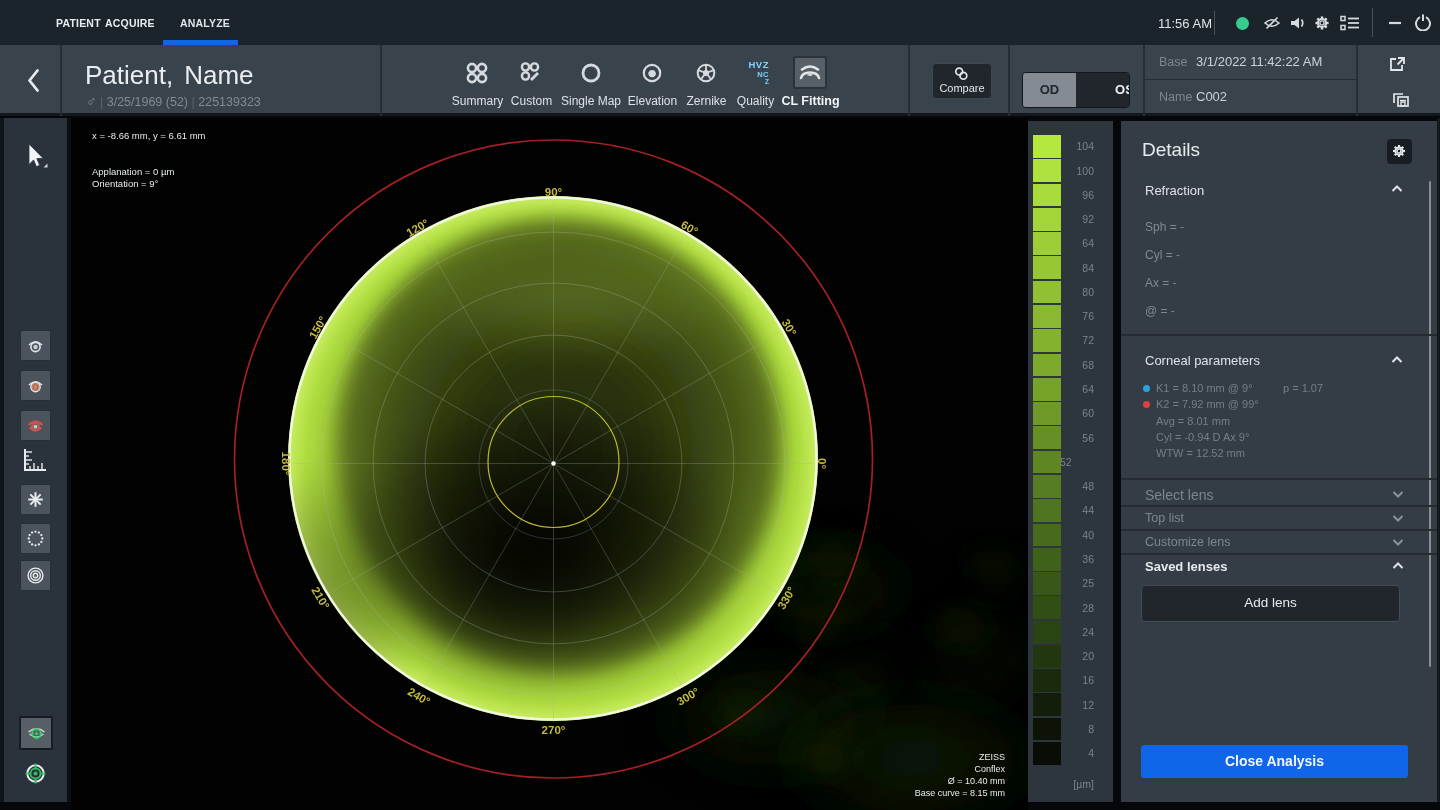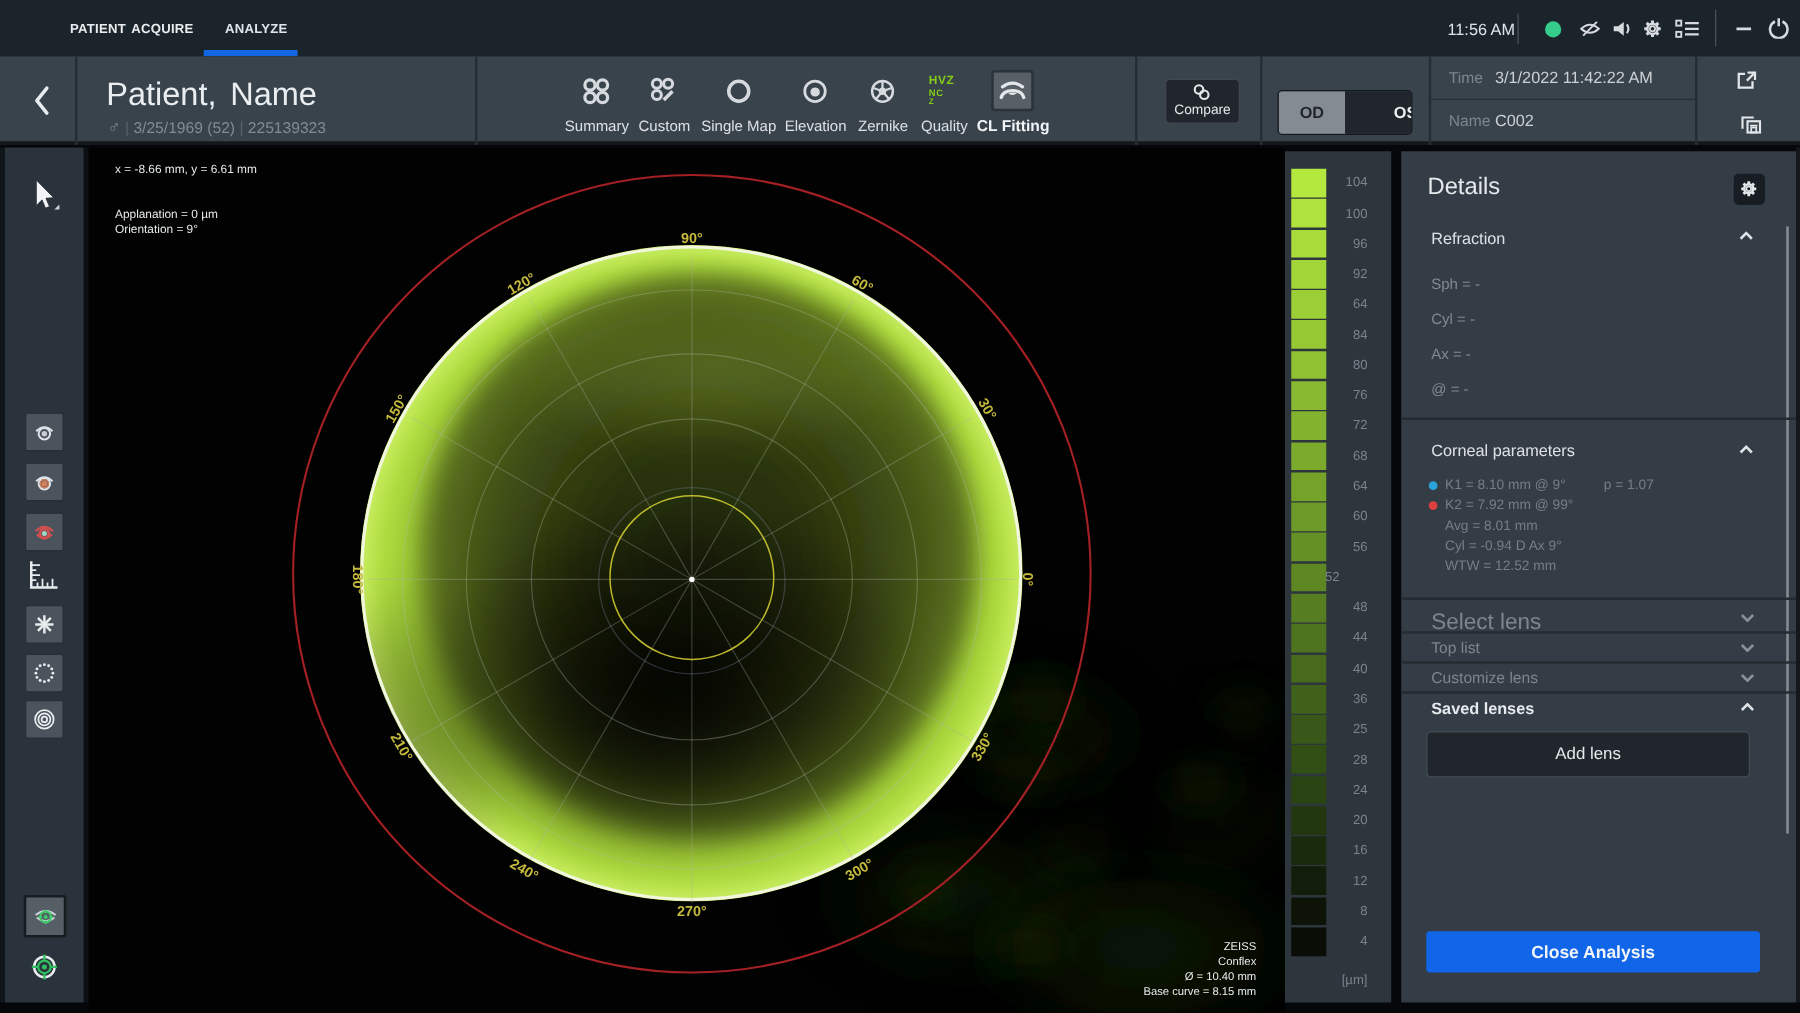--- a/index.html
+++ b/index.html
@@ -112,21 +112,21 @@
       <line x1="12" y1="12" x2="19.80" y2="9.16" stroke="#d6dade" stroke-width="1.8"></line>
       <line x1="12" y1="12" x2="12.00" y2="3.70" stroke="#d6dade" stroke-width="1.8"></line>
       <line x1="12" y1="12" x2="4.20" y2="9.16" stroke="#d6dade" stroke-width="1.8"></line>
       <line x1="12" y1="12" x2="6.66" y2="18.36" stroke="#d6dade" stroke-width="1.8"></line>
       <line x1="12" y1="12" x2="17.34" y2="18.36" stroke="#d6dade" stroke-width="1.8"></line>
       <circle cx="12" cy="12" r="3" fill="#d6dade"></circle>
     </svg>
   </div>
 <div class="abs" style="left:674px;top:94px;width:65px;text-align:center;font-size:12px;color:#dde1e5;">Zernike</div>
 <div class="abs" style="left:743px;top:60px;">
-    <div style="position:relative;width:26px;height:30px;color:#84cc16;font-weight:bold;text-align:left;line-height:1;">
+    <div style="position:relative;width:26px;height:30px;color:#7dd3fc;font-weight:bold;text-align:right;line-height:1;">
       <div style="font-size:9.5px;letter-spacing:0.5px;">HVZ</div>
       <div style="font-size:7.5px;margin-top:1px;letter-spacing:0.5px;">NC</div>
       <div style="font-size:6.5px;margin-top:1px;">Z</div>
     </div>
   </div>
 <div class="abs" style="left:723px;top:94px;width:65px;text-align:center;font-size:12px;color:#dde1e5;">Quality</div>
 <div class="abs" style="left:793px;top:56px;width:34px;height:33px;background:#575f67;border:2px solid #2b3238;border-radius:3px;"></div>
 <div class="abs" style="left:796px;top:59px;">
     <svg width="28" height="28" viewBox="0 0 28 28" style="">
       <path d="M6 10.5 Q 14 4.5 22 10.5" fill="none" stroke="#e3e7ea" stroke-width="2.6" stroke-linecap="round"></path>
@@ -149,21 +149,21 @@
 
 <div class="abs" style="left:1022px;top:72px;width:108px;height:36px;border-radius:4px;overflow:hidden;border:1px solid #14181c;">
   <div style="position:absolute;left:0;top:0;width:53px;height:36px;background:#848b92;"></div>
   <div style="position:absolute;left:53px;top:0;width:55px;height:36px;background:#20262c;"></div>
   <div style="position:absolute;left:0;top:9px;width:53px;text-align:center;font-size:13px;font-weight:bold;color:#20262c;">OD</div>
   <div style="position:absolute;left:53px;top:9px;width:55px;text-align:center;font-size:13px;font-weight:bold;color:#eef1f3;margin-left:21px;">OS</div>
 </div>
 
 <div class="abs" style="left:1143px;top:45px;width:2px;height:71px;background:#262d34;"></div>
 <div class="abs" style="left:1143px;top:79px;width:214px;height:1px;background:#262d34;"></div>
-<div class="abs" style="left:1159px;top:55px;font-size:12.5px;color:#7d858d;">Time</div>
+<div class="abs" style="left:1159px;top:55px;font-size:12.5px;color:#7d858d;">Base</div>
 <div class="abs" style="left:1196px;top:54px;font-size:13px;color:#ccd1d5;">3/1/2022 11:42:22 AM</div>
 <div class="abs" style="left:1159px;top:90px;font-size:12.5px;color:#7d858d;">Name</div>
 <div class="abs" style="left:1196px;top:89px;font-size:13px;color:#ccd1d5;">C002</div>
 <div class="abs" style="left:1356px;top:45px;width:2px;height:71px;background:#262d34;"></div>
 <div class="abs" style="left:1387px;top:55px;">
     <svg width="22" height="18" viewBox="0 0 22 18" style="">
       <path d="M9 4 H4 V15 H15 V10" fill="none" stroke="#e3e7ea" stroke-width="1.8"></path>
       <path d="M11 3 H17 V9" fill="none" stroke="#e3e7ea" stroke-width="1.8"></path>
       <line x1="17" y1="3" x2="10.5" y2="9.5" stroke="#e3e7ea" stroke-width="1.8"></line>
     </svg>
@@ -486,21 +486,21 @@
   </div>
 <div class="abs" style="left:1143px;top:385px;width:7px;height:7px;border-radius:50%;background:#2aa3dc;"></div>
 <div class="abs" style="left:1156px;top:382px;font-size:11px;color:#767e85;">K1 = 8.10 mm @ 9°</div>
 <div class="abs" style="left:1283px;top:382px;font-size:11px;color:#767e85;">p = 1.07</div>
 <div class="abs" style="left:1143px;top:401px;width:7px;height:7px;border-radius:50%;background:#dc4040;"></div>
 <div class="abs" style="left:1156px;top:398px;font-size:11px;color:#767e85;">K2 = 7.92 mm @ 99°</div>
 <div class="abs" style="left:1156px;top:415px;font-size:11px;color:#767e85;">Avg = 8.01 mm</div>
 <div class="abs" style="left:1156px;top:431px;font-size:11px;color:#767e85;">Cyl =  -0.94 D Ax 9°</div>
 <div class="abs" style="left:1156px;top:447px;font-size:11px;color:#767e85;">WTW = 12.52  mm</div>
 <div class="abs" style="left:1121px;top:478px;width:316px;height:2px;background:#242b31;"></div>
-<div class="abs" style="left:1145px;top:487px;font-size:18px;color:#7d858d;">Select lens</div>
+<div class="abs" style="left:1145px;top:487px;font-size:14px;color:#7d858d;">Select lens</div>
 <div class="abs" style="left:1392px;top:490px;">
     <svg width="12" height="8" viewBox="0 0 12 8" style="">
       <polyline points="1.5,2 6,6.5 10.5,2" fill="none" stroke="#8a9299" stroke-width="2"></polyline>
     </svg>
   </div>
 <div class="abs" style="left:1121px;top:505px;width:316px;height:2px;background:#242b31;"></div>
 <div class="abs" style="left:1145px;top:511px;font-size:12.5px;color:#7d858d;">Top list</div>
 <div class="abs" style="left:1392px;top:514px;">
     <svg width="12" height="8" viewBox="0 0 12 8" style="">
       <polyline points="1.5,2 6,6.5 10.5,2" fill="none" stroke="#8a9299" stroke-width="2"></polyline>

